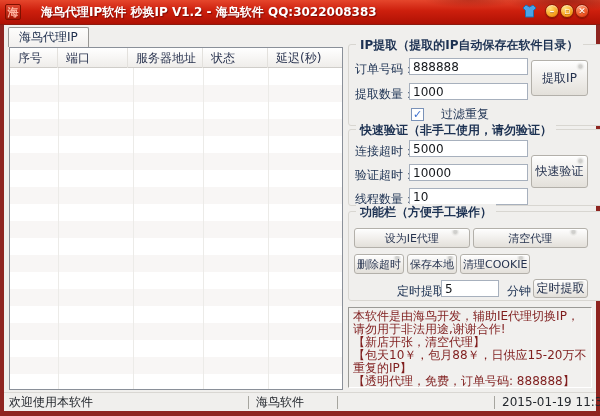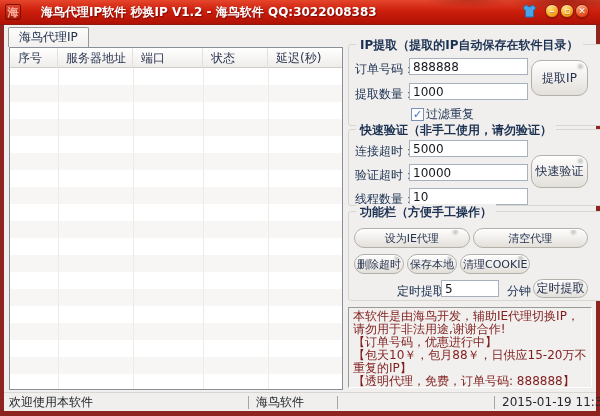--- a/index.html
+++ b/index.html
@@ -66,34 +66,34 @@
   .g1 { top:44px; height:82px; }
   .g2 { top:129px; height:77px; }
   .g3 { top:211px; height:90px; }
 
   .flabel { position:absolute; color:#1c3152; white-space:nowrap; }
   .field { position:absolute; height:17px; width:119px; border:1px solid #a7b0bd;
     background:#fff; font:12px "DejaVu Sans","Liberation Sans",sans-serif;
     color:#15181c; padding:0 0 0 3px; line-height:15px; }
 
   .btn {
-    border:1px solid #b3b0aa; border-radius:10px; color:#26334f;
+    border:1px solid #b3b0aa; border-radius:3px; color:#26334f;
     background:
       radial-gradient(circle at 88% 16%, rgba(145,145,140,.40) 1.5px, rgba(190,190,185,.22) 3px, transparent 4.5px),
       linear-gradient(#fefefe, #f1efec 50%, #e3e0da);
     box-shadow:inset 0 1px 0 #fff;
     font:12px "DejaVu Sans","Liberation Sans",sans-serif;
     white-space:nowrap; cursor:default;
   }
   .bigbtn { position:absolute; }
 
   .checkrow { position:absolute; display:flex; align-items:center; }
   .checkbox { width:13px; height:13px; background:#fff; border:1px solid #7a92b8;
     color:#3a6ed0; font-size:11px; font-weight:bold; line-height:11px; text-align:center; }
-  .checklabel { margin-left:2px; color:#1c3152;text-align:right; }
+  .checklabel { margin-left:17px; color:#1c3152;text-align:right; }
 
   .fnrow { position:absolute; left:5px; width:234px; height:20px; display:flex; gap:3px; }
   .fnrow .btn { height:20px; font-size:11px; padding:0 2px; overflow:hidden; }
   .fnrow1 .btn { flex:1 1 0; min-width:0; }
 
   
   .infobox { position:absolute; left:348px; top:307px; width:244px; height:81px;
     background:#f1f0ee; border:1px solid; border-color:#9a9a96 #ffffff #ffffff #9a9a96;
     padding:2px 4px; color:#7f1d1d; font-size:12px; line-height:13px; overflow:hidden; }
 
@@ -128,22 +128,22 @@
     </div>
   </div>
 
   <div class="client"></div>
 
   <div class="tab">海鸟代理IP</div>
 
   <div class="list">
     <div class="list-header">
         <span class="hcol c0">序号</span>
+        <span class="hcol c2">端口</span>
         <span class="hcol c1">服务器地址</span>
-        <span class="hcol c2">端口</span>
         <span class="hcol c3">状态</span>
         <span class="hcol c4">延迟(秒)</span>
       </div>
     <div class="list-body">
         <div class="vline" style="left: 48px;"></div>
         <div class="vline" style="left: 123px;"></div>
         <div class="vline" style="left: 193px;"></div>
         <div class="vline" style="left: 258px;"></div>
       </div>
   </div>
@@ -184,21 +184,21 @@
         <button class="btn">清理COOKIE</button>
       </div>
     <div class="flabel" style="left:48px;top:71px">定时提取：</div>
     <input class="field" style="left: 92px; top: 68px; width: 58px;" value="5">
     <div class="flabel" style="left:158px;top:71px">分钟</div>
     <button class="btn bigbtn" style="left:184px;top:67px;width:55px;height:19px">定时提取</button>
   </div>
 
   <div class="infobox">
       <div>本软件是由海鸟开发，辅助IE代理切换IP，请勿用于非法用途,谢谢合作!</div>
-      <div>【订单号码，优惠进行中】</div>
+      <div>【新店开张，清空代理】</div>
       <div>【包天10￥，包月88￥，日供应15-20万不重复的IP】</div>
       <div>【透明代理，免费，订单号码: 888888】</div>
     </div>
 
   <div class="statusbar">
     <span class="cell" style="left:5px">欢迎使用本软件</span>
     <div class="sdiv" style="left:244px"></div>
     <span class="cell" style="left:252px">海鸟软件</span>
     <div class="sdiv" style="left:333px"></div>
     <div class="sdiv" style="left:490px"></div>

